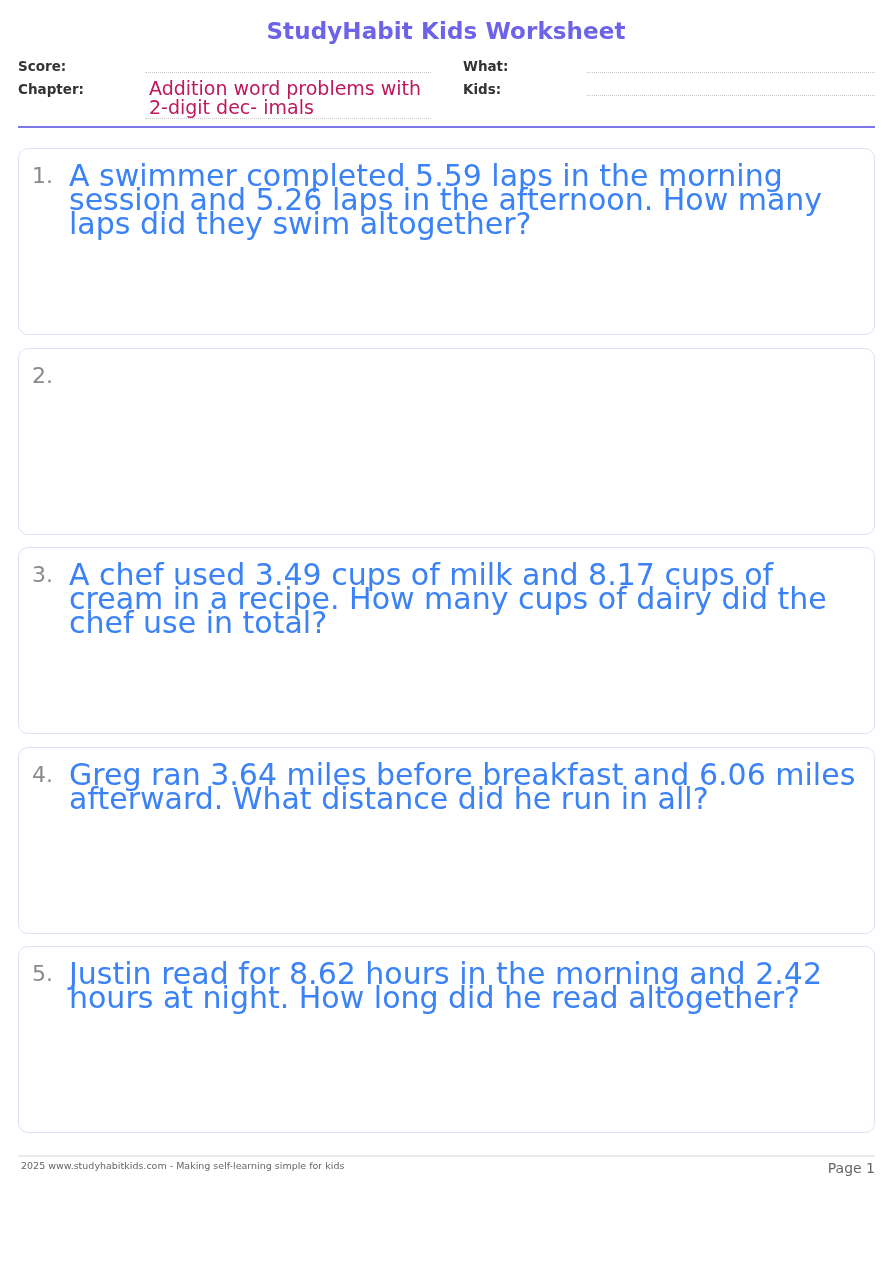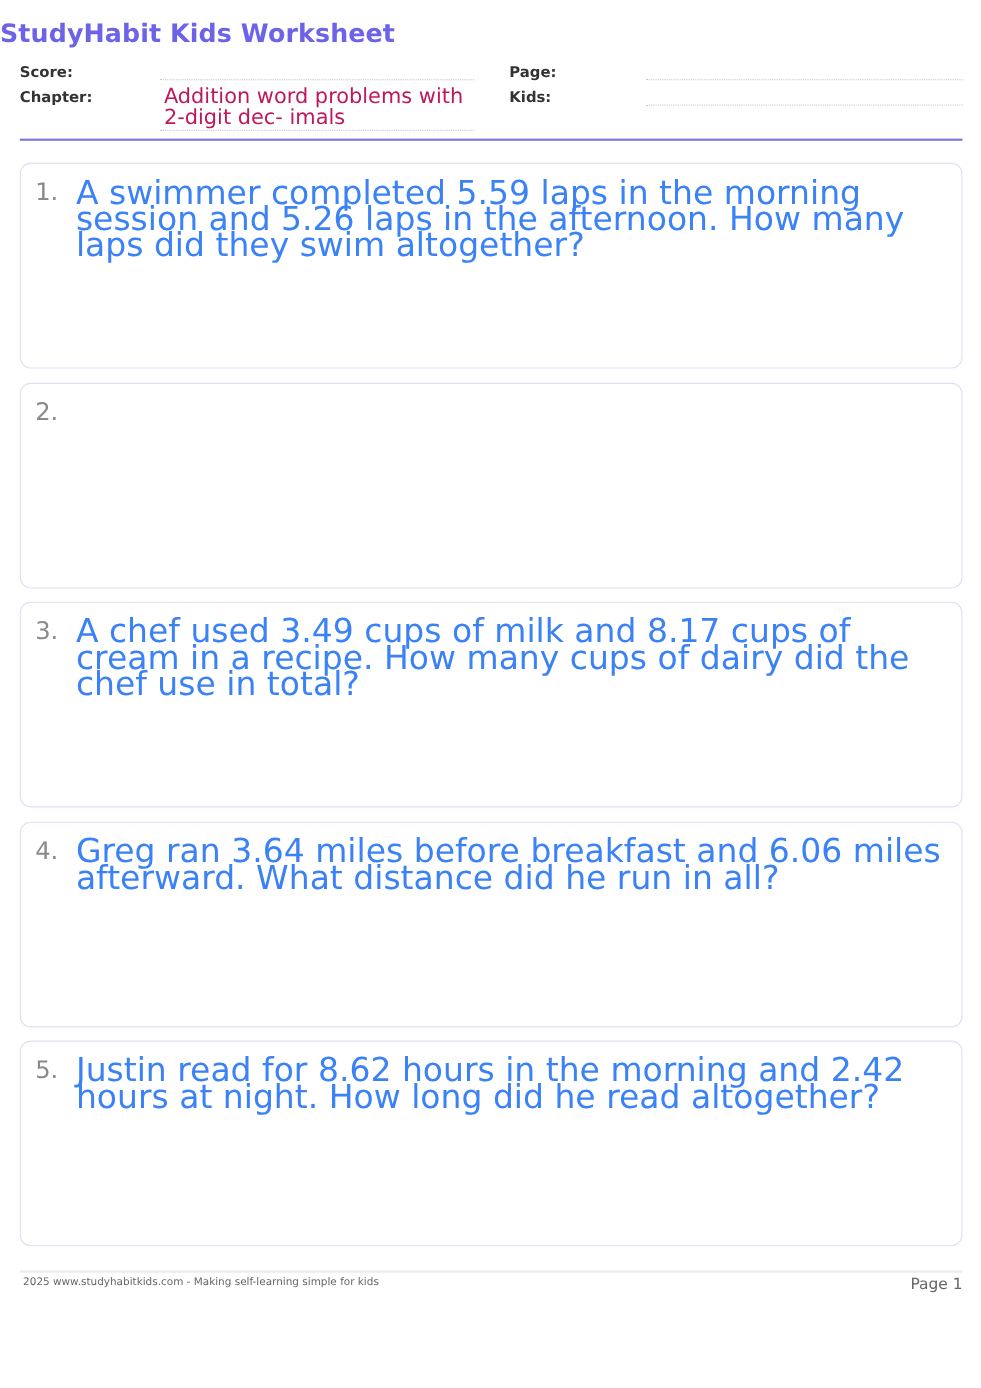--- a/index.html
+++ b/index.html
@@ -14,20 +14,21 @@
     .page {
       position: relative;
       width: 892px;
       height: 1262px;
     }
     .title {
       position: absolute;
       top: 18px;
       left: 0;
       width: 892px;
+      text-align: center;
       font-size: 23px;
       font-weight: bold;
       color: #6c63e8;
       letter-spacing: 0.1px;
     }
     .hdr-label {
       position: absolute;
       font-size: 13.5px;
       font-weight: bold;
       color: #333333;
@@ -114,21 +115,21 @@
   <div class="title">StudyHabit Kids Worksheet</div>
 
   <div class="hdr-label" style="left:18px; top:58px;">Score:</div>
   <div class="hdr-line" style="left:145px; top:72px; width:286px;"></div>
 
   <div class="hdr-label" style="left:18px; top:81px;">Chapter:</div>
   <div class="chapter-value">
     <span>Addition word problems with 2-digit dec- imals</span>
   </div>
 
-  <div class="hdr-label" style="left:463px; top:58px;">Page:</div>
+  <div class="hdr-label" style="left:463px; top:58px;">What:</div>
   <div class="hdr-line" style="left:587px; top:72px; width:288px;"></div>
 
   <div class="hdr-label" style="left:463px; top:81px;">Kids:</div>
   <div class="hdr-line" style="left:587px; top:95px; width:288px;"></div>
 
   <div class="rule"></div>
 
   <div class="card" style="top:148px;">
     <span class="q-num">1.</span>
     <div class="q-text">A swimmer completed 5.59 laps in the morning session and 5.26 laps in the afternoon. How many laps did they swim altogether?</div>

